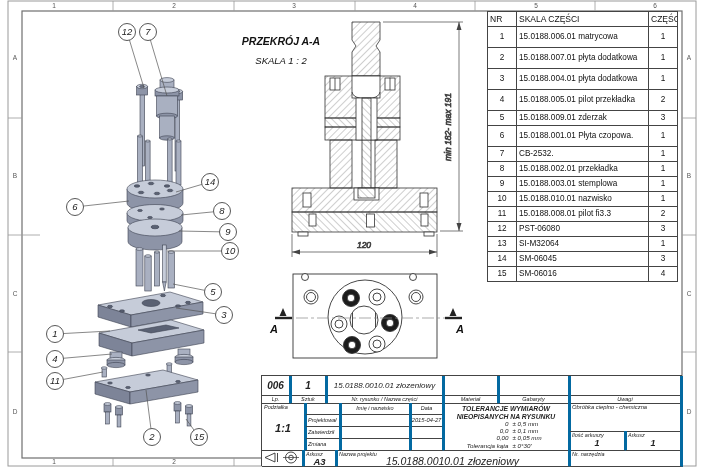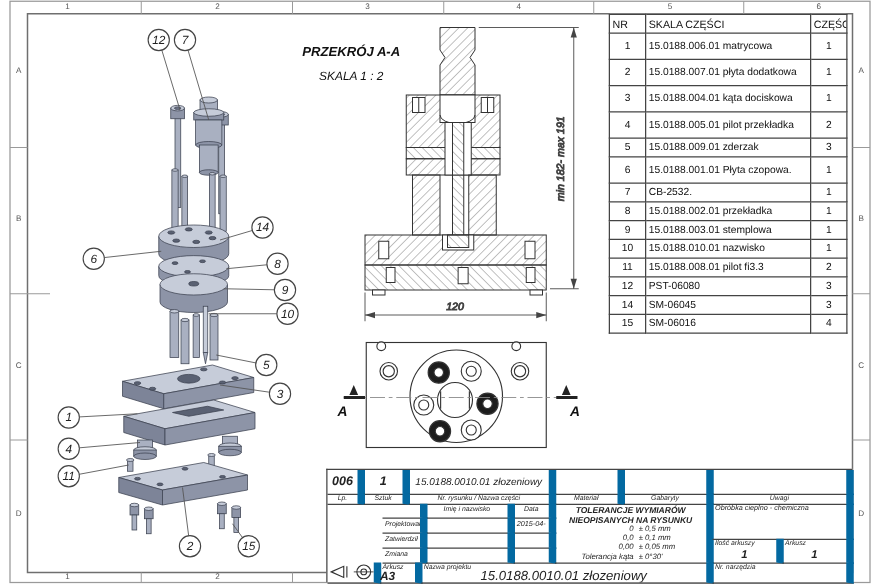--- a/index.html
+++ b/index.html
@@ -13,35 +13,35 @@
     table-layout:fixed;font-size:8.2px;line-height:1.05;color:#111;background:#fff;}
   #parts-table th,#parts-table td{border:1px solid #444;padding:0 2px;overflow:hidden;}
   #parts-table th{font-weight:normal;font-size:8.5px;height:13px;text-align:left;}
   #parts-table tr{height:15px;}
   #parts-table tr.tall{height:21px;}
   .c-nr,.c-qty{text-align:center;}
   
   #title-block{position:absolute;left:261px;top:375px;width:421px;height:91px;
     border-left:1px solid #444;border-top:1px solid #444;box-sizing:border-box;
     font-style:italic;color:#222;background:#fff;}
-  .tb-cell{position:absolute;border-right:6px solid #0369a1;border-bottom:1px solid #444;
+  .tb-cell{position:absolute;border-right:3px solid #0369a1;border-bottom:1px solid #444;
     box-sizing:border-box;overflow:hidden;}
   .tb-lab{font-size:5.5px;display:block;text-align:center;line-height:8px;white-space:nowrap;}
   .tb-lab-tl{font-size:5.5px;position:absolute;left:2px;top:1px;white-space:nowrap;}
   .tb-big{display:block;text-align:center;font-weight:bold;font-size:10px;line-height:19px;}
   .tb-name{display:block;text-align:center;font-size:8px;line-height:19px;white-space:nowrap;}
   .tb-scale{display:block;text-align:center;font-size:11px;font-weight:bold;line-height:34px;}
   .tb-row-lab{font-size:5.5px;line-height:12px;padding-left:2px;white-space:nowrap;}
   .tb-date{font-size:5.8px;line-height:12px;text-align:center;}
   .tol-title{font-size:6.8px;text-align:center;line-height:7.5px;margin-top:2px;font-weight:bold;}
   .tol-row{display:flex;font-size:6.2px;line-height:7.2px;}
   .tol-l{width:52%;text-align:right;padding-right:4px;}
   .tol-r{text-align:left;}
   .tb-val1{display:block;text-align:center;font-size:9px;font-weight:bold;line-height:13px;}
-  .tb-a3{display:block;font-size:9.5px;font-weight:bold;line-height:16px;}
+  .tb-a3{display:block;text-align:center;font-size:9.5px;font-weight:bold;line-height:16px;}
   .tb-proj{display:block;text-align:center;font-size:10.5px;line-height:14px;padding-top:4px;white-space:nowrap;}
   
   .view-title{font:italic bold 10.5px "Liberation Sans",sans-serif;fill:#111;text-anchor:middle;}
   .view-sub{font:italic 9.5px "Liberation Sans",sans-serif;fill:#111;text-anchor:middle;}
   .dimtext{font:italic 8.5px "Liberation Sans",sans-serif;fill:#111;text-anchor:middle;}
   .cutlabel{font:italic bold 11px "Liberation Sans",sans-serif;fill:#111;text-anchor:middle;}
   .balloon{fill:#fff;stroke:#444;stroke-width:0.9;}
   .balloon-num{font:italic 9.5px "Liberation Sans",sans-serif;fill:#222;text-anchor:middle;}
   .leader{stroke:#555;stroke-width:0.7;}
   
@@ -345,21 +345,21 @@
           <td class="c-name">15.0188.006.01 matrycowa</td>
           <td class="c-qty">1</td>
         </tr>
         <tr class="tall">
           <td class="c-nr">2</td>
           <td class="c-name">15.0188.007.01 płyta dodatkowa</td>
           <td class="c-qty">1</td>
         </tr>
         <tr class="tall">
           <td class="c-nr">3</td>
-          <td class="c-name">15.0188.004.01 kąta dociskowa</td>
+          <td class="c-name">15.0188.004.01 płyta dodatkowa</td>
           <td class="c-qty">1</td>
         </tr>
         <tr class="tall">
           <td class="c-nr">4</td>
           <td class="c-name">15.0188.005.01 pilot przekładka</td>
           <td class="c-qty">2</td>
         </tr>
         <tr>
           <td class="c-nr">5</td>
           <td class="c-name">15.0188.009.01 zderzak</td>
@@ -394,20 +394,25 @@
           <td class="c-nr">11</td>
           <td class="c-name">15.0188.008.01 pilot fi3.3</td>
           <td class="c-qty">2</td>
         </tr>
         <tr>
           <td class="c-nr">12</td>
           <td class="c-name">PST-06080</td>
           <td class="c-qty">3</td>
         </tr>
         <tr>
+          <td class="c-nr">13</td>
+          <td class="c-name">SI-M32064</td>
+          <td class="c-qty">1</td>
+        </tr>
+        <tr>
           <td class="c-nr">14</td>
           <td class="c-name">SM-06045</td>
           <td class="c-qty">3</td>
         </tr>
         <tr>
           <td class="c-nr">15</td>
           <td class="c-name">SM-06016</td>
           <td class="c-qty">4</td>
         </tr>
       </tbody>
@@ -439,20 +444,24 @@
     <div class="tb-cell" style="left:182px;top:19px;width:56px;height:9px">
         <span class="tb-lab">Materiał</span>
       </div>
     <div class="tb-cell" style="left:237px;top:19px;width:72px;height:9px">
         <span class="tb-lab">Gabaryty</span>
       </div>
     <div class="tb-cell" style="left:308px;top:19px;width:113px;height:9px">
         <span class="tb-lab">Uwagi</span>
       </div>
 
+    <div class="tb-cell" style="left:0;top:27px;width:45px;height:48px">
+      <span class="tb-lab-tl">Podziałka</span>
+      <span class="tb-scale" style="margin-top:8px">1:1</span>
+    </div>
     <div class="tb-cell" style="left:44px;top:27px;width:36px;height:12px"></div>
     <div class="tb-cell" style="left:79px;top:27px;width:71px;height:12px">
         <span class="tb-lab" style="line-height:11px">Imię i nazwisko</span>
       </div>
     <div class="tb-cell" style="left:149px;top:27px;width:34px;height:12px">
         <span class="tb-lab" style="line-height:11px">Data</span>
       </div>
 
     <div class="tb-cell" style="left:44px;top:38px;width:36px;height:13px">
         <div class="tb-row-lab">Projektował</div>

